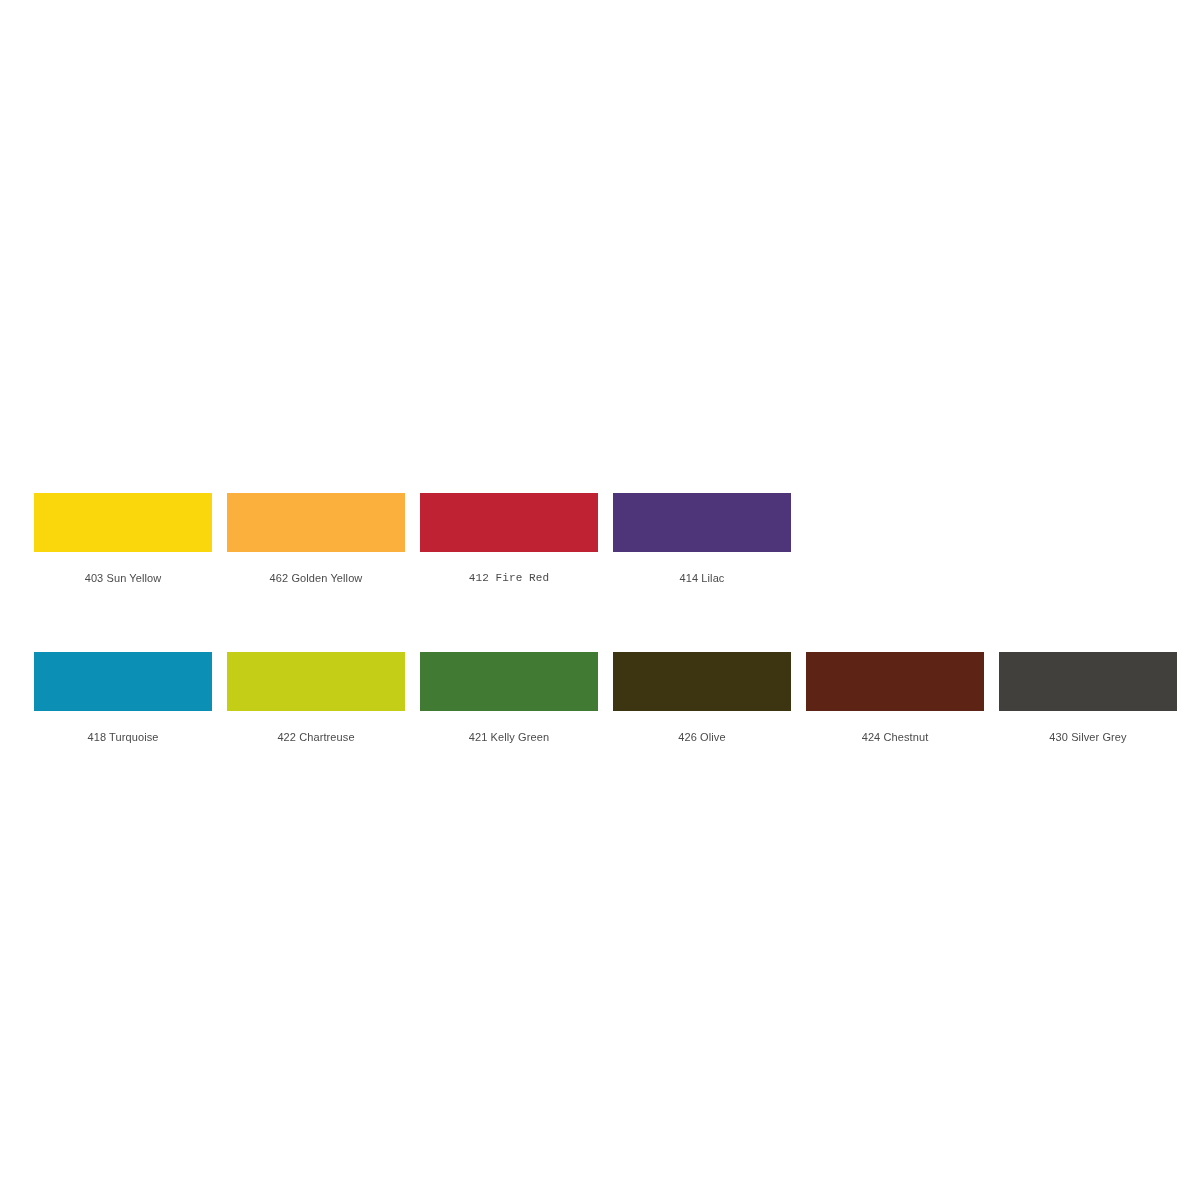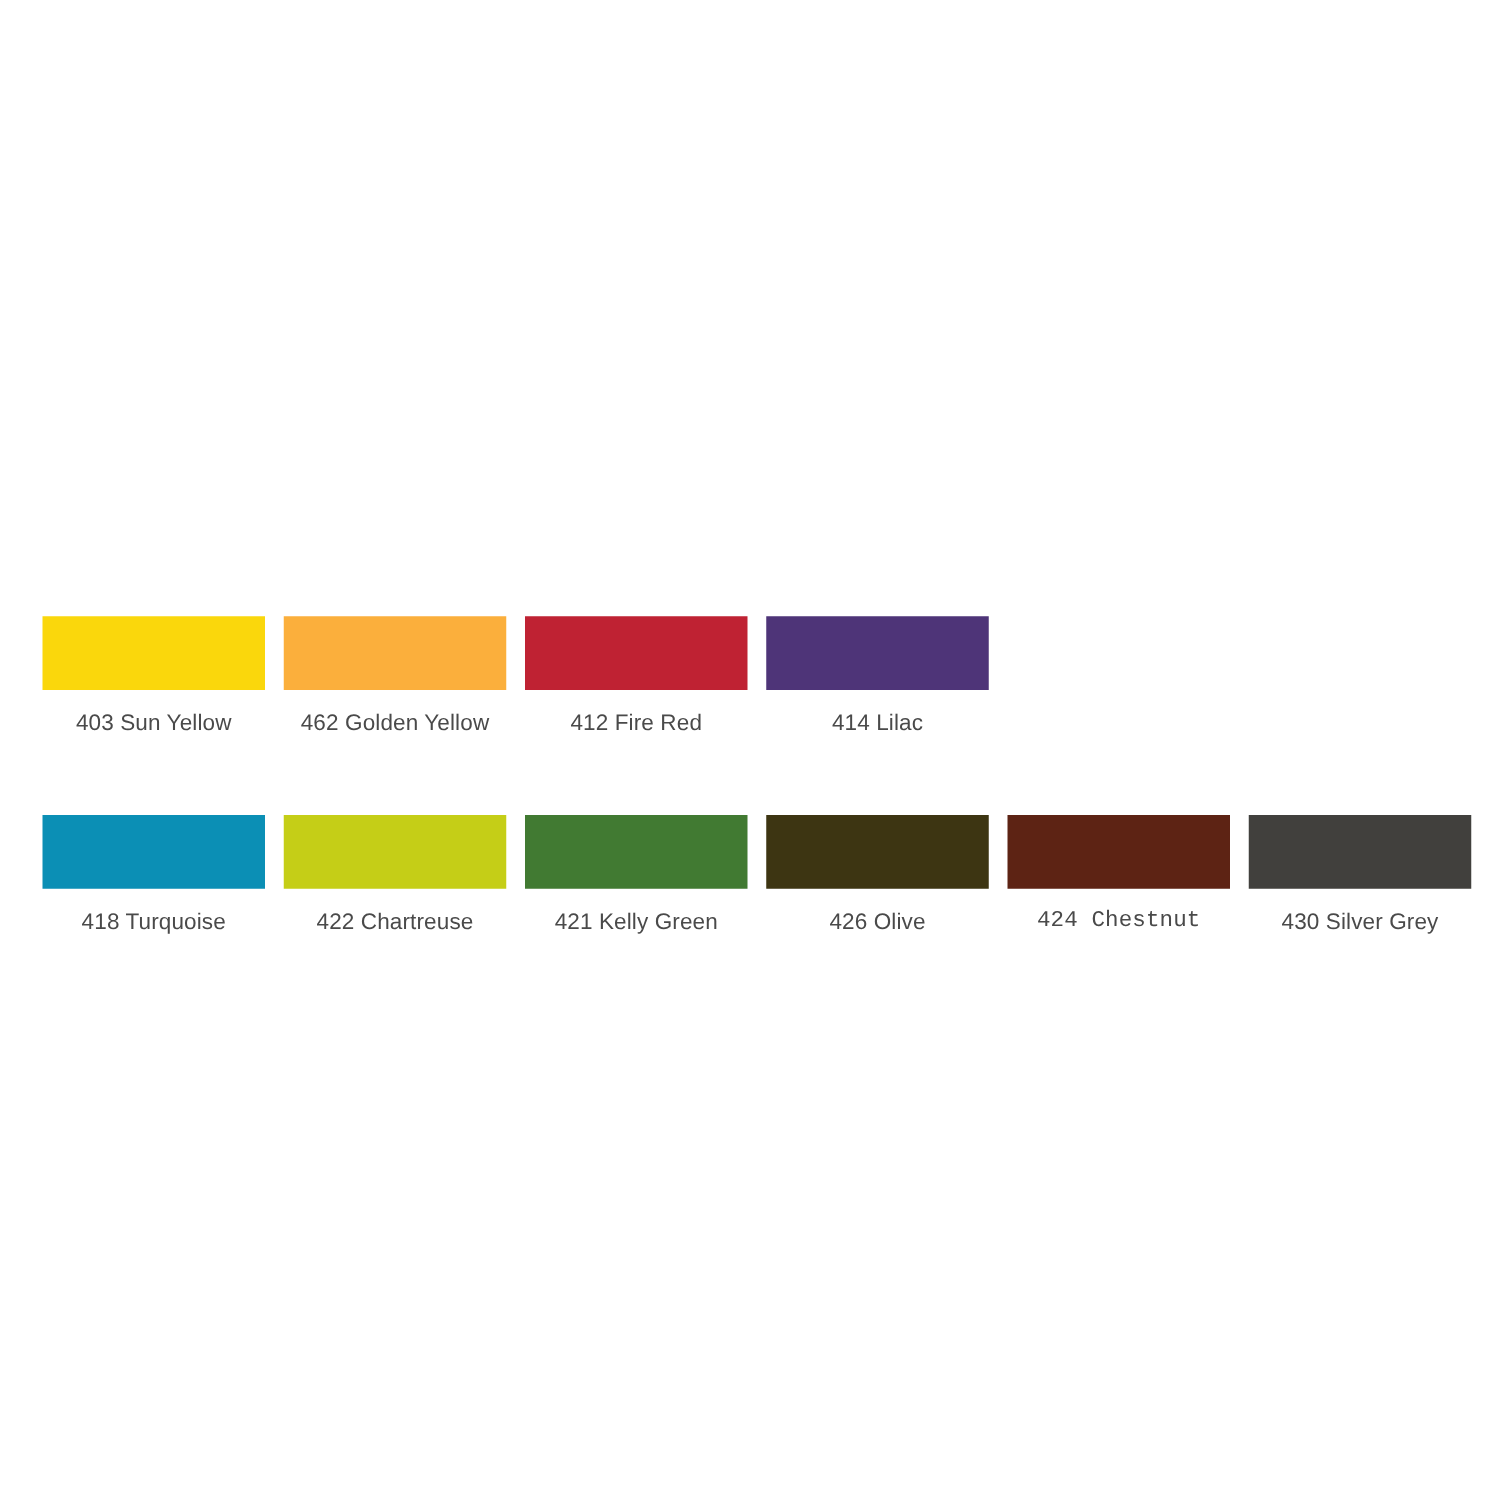--- a/index.html
+++ b/index.html
@@ -49,21 +49,21 @@
   }
 
   .swatch-chip {
     width: 178px;
     height: 59px;
     display: block;
   }
 
   .swatch-label {
     margin-top: 17px;
-    font-size: 18px;
+    font-size: 11px;
     line-height: 18px;
     color: #4a4a4a;
     letter-spacing: 0.1px;
     white-space: nowrap;
     text-align: center;
   }
 </style>
 </head>
 <body style="background-color: rgb(255, 255, 255);">
 
@@ -74,21 +74,21 @@
       <div class="swatch-cell">
         <span class="swatch-chip" style="background-color: rgb(250, 215, 12);"></span>
         <span class="swatch-label" style="color: rgb(74, 74, 74);">403 Sun Yellow</span>
       </div>
       <div class="swatch-cell">
         <span class="swatch-chip" style="background-color: rgb(251, 175, 60);"></span>
         <span class="swatch-label" style="color: rgb(74, 74, 74);">462 Golden Yellow</span>
       </div>
       <div class="swatch-cell">
         <span class="swatch-chip" style="background-color: rgb(191, 34, 51);"></span>
-        <span class="swatch-label" style="color: rgb(74, 74, 74);">412 Fire Red</span>
+        <span class="swatch-label" style="color: rgb(74, 74, 74); font-family: Liberation Mono, monospace;">412 Fire Red</span>
       </div>
       <div class="swatch-cell">
         <span class="swatch-chip" style="background-color: rgb(78, 52, 120);"></span>
         <span class="swatch-label" style="color: rgb(74, 74, 74);">414 Lilac</span>
       </div>
     </div>
 
     <div class="swatch-row">
       <div class="swatch-cell">
         <span class="swatch-chip" style="background-color: rgb(11, 143, 181);"></span>
@@ -101,21 +101,21 @@
       <div class="swatch-cell">
         <span class="swatch-chip" style="background-color: rgb(65, 122, 50);"></span>
         <span class="swatch-label" style="color: rgb(74, 74, 74);">421 Kelly Green</span>
       </div>
       <div class="swatch-cell">
         <span class="swatch-chip" style="background-color: rgb(61, 53, 18);"></span>
         <span class="swatch-label" style="color: rgb(74, 74, 74);">426 Olive</span>
       </div>
       <div class="swatch-cell">
         <span class="swatch-chip" style="background-color: rgb(93, 35, 20);"></span>
-        <span class="swatch-label" style="color: rgb(74, 74, 74); font-family: Liberation Mono, monospace;">424 Chestnut</span>
+        <span class="swatch-label" style="color: rgb(74, 74, 74);">424 Chestnut</span>
       </div>
       <div class="swatch-cell">
         <span class="swatch-chip" style="background-color: rgb(65, 64, 61);"></span>
         <span class="swatch-label" style="color: rgb(74, 74, 74);">430 Silver Grey</span>
       </div>
     </div>
 
   </div>
 </div>
 

